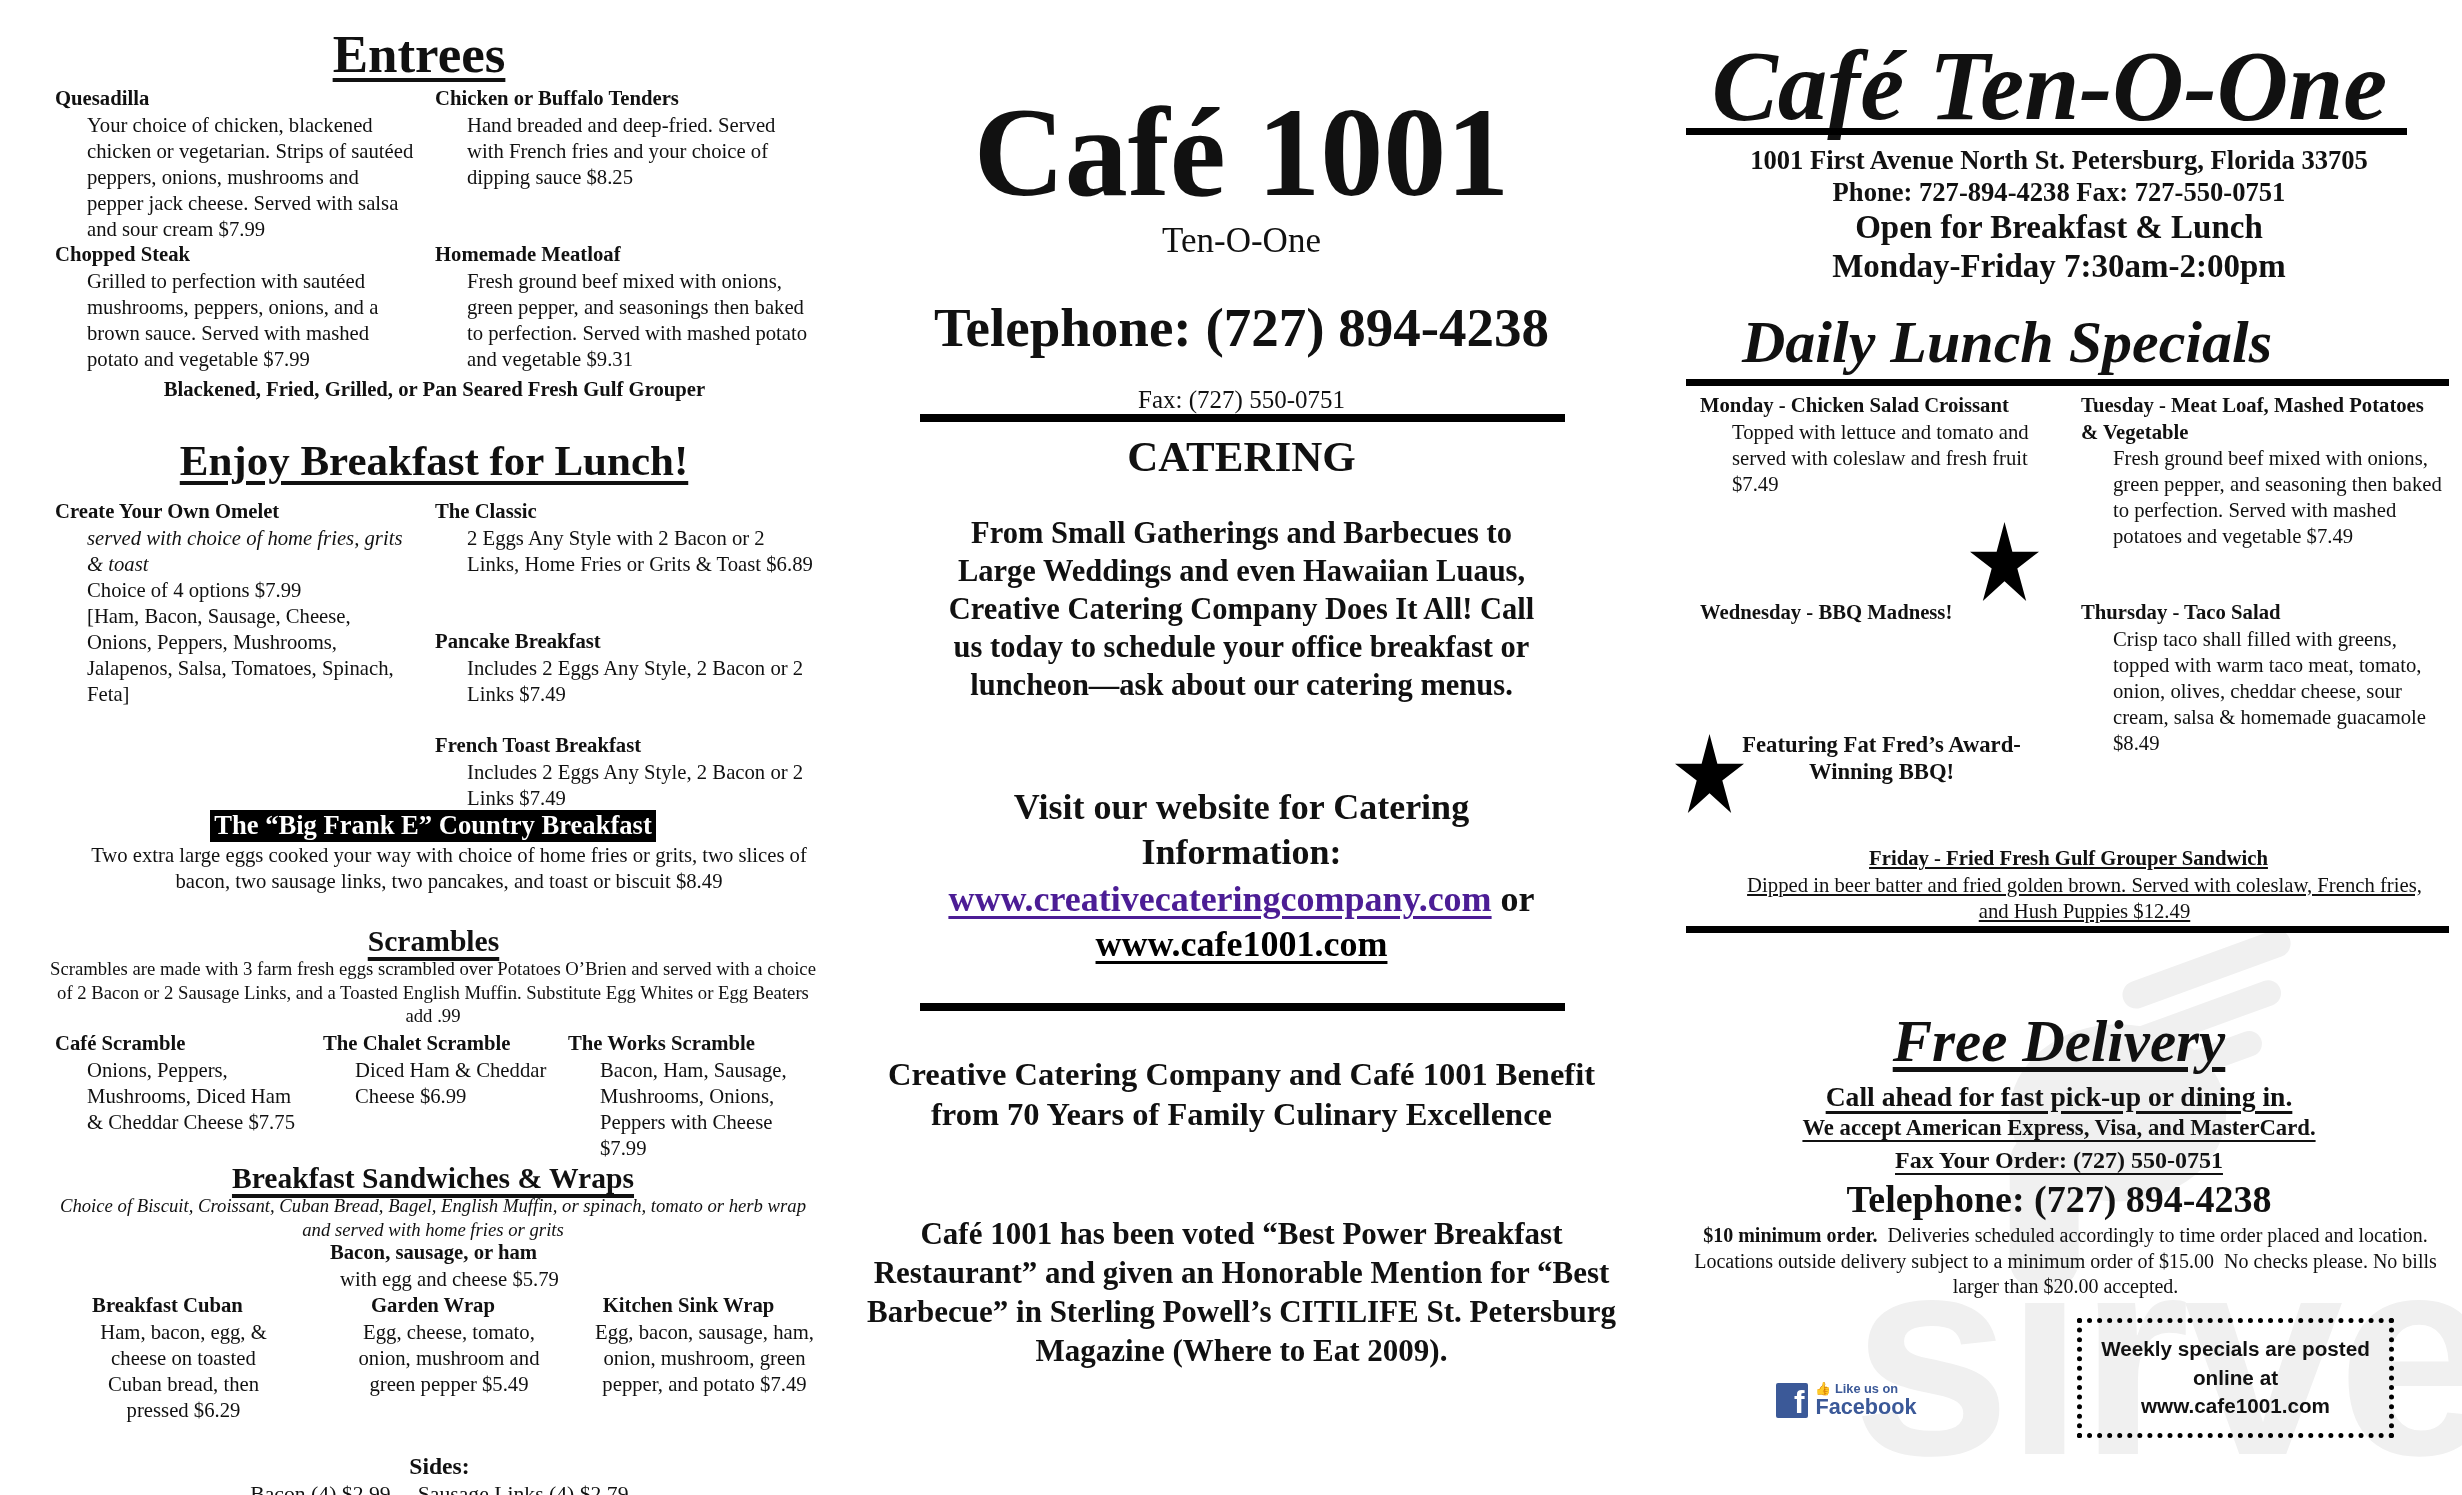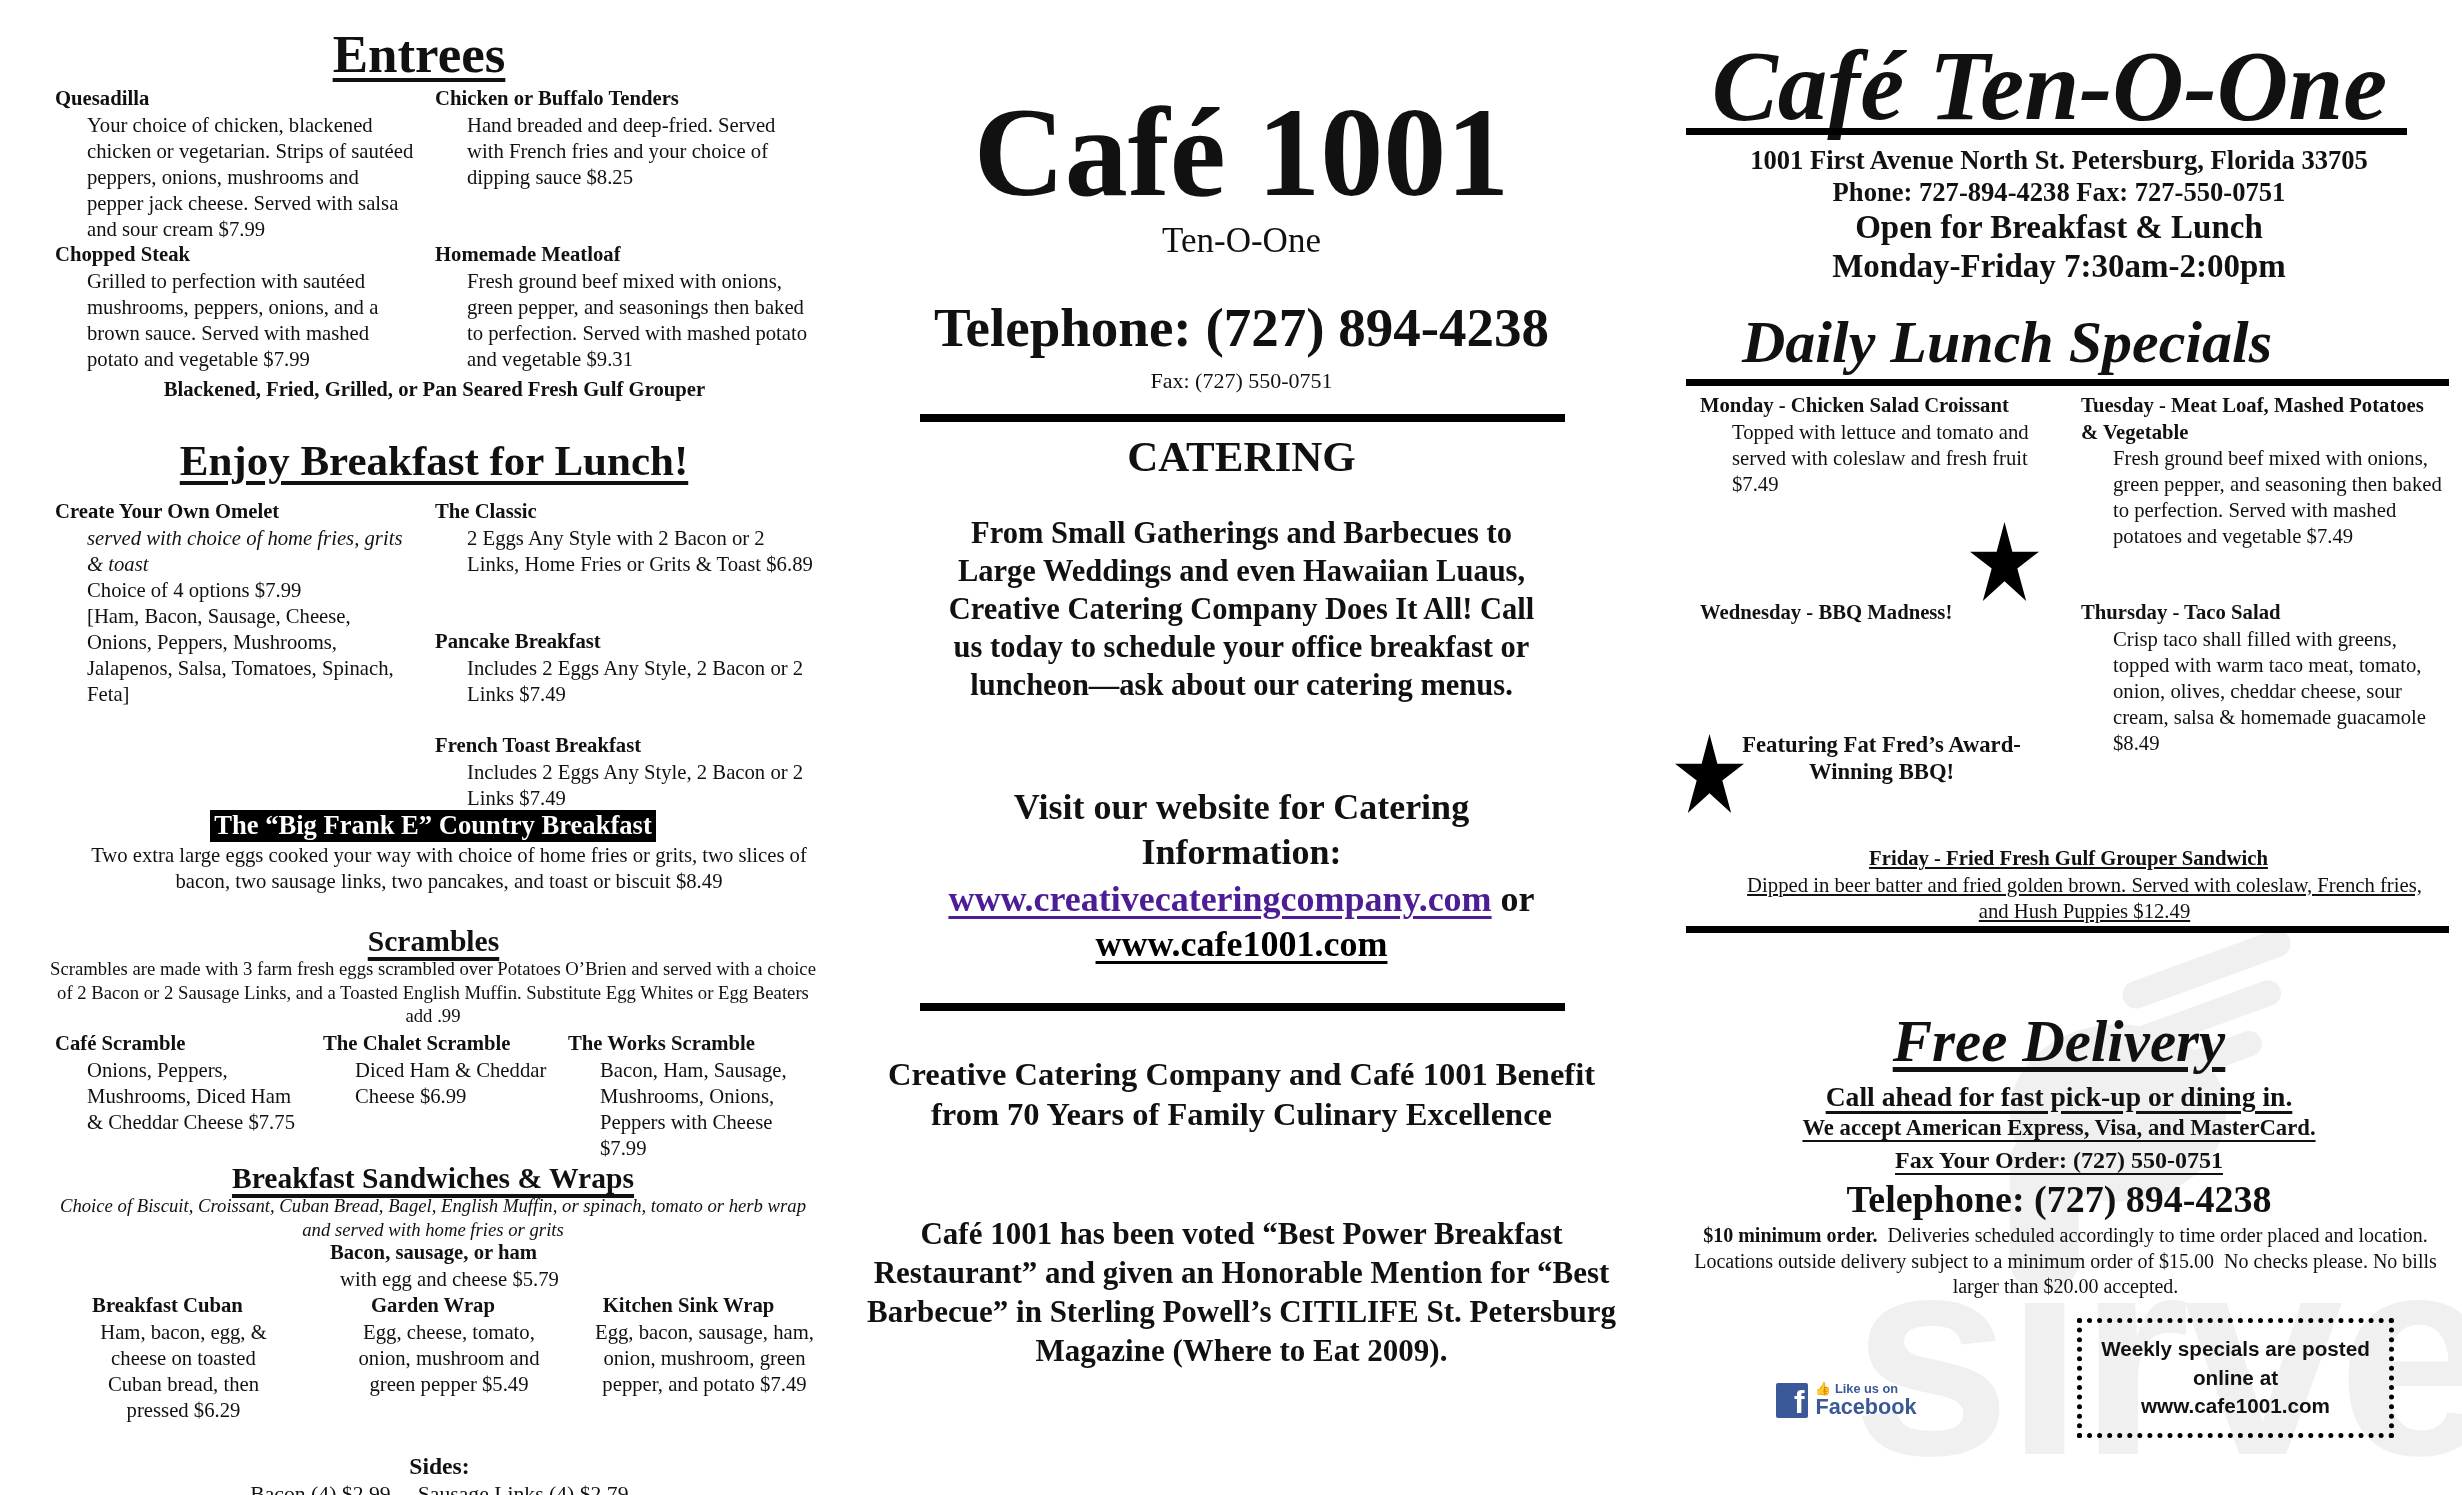--- a/index.html
+++ b/index.html
@@ -127,21 +127,21 @@
   <div class="item-desc">Egg, bacon, sausage, ham, onion, mushroom, green pepper, and potato $7.49</div>
 </div>
 <div class="abs c" style="left:99px; top:1425px; width:670px; font-size:21.7px; line-height:27.6px; white-space:pre;">
   <span class="b" style="font-size:23.6px;">Sides:</span>
   <span>Bacon (4) $2.99     Sausage Links (4) $2.79</span>
 </div>
 
 <div class="abs c b" style="left:887px; top:79px; width:709px; font-size:126px; line-height:148px;">Café 1001</div>
 <div class="abs c" style="left:887px; top:219px; width:709px; font-size:35px; line-height:43px;">Ten-O-One</div>
 <div class="abs c b" style="left:867px; top:294px; width:749px; font-size:55px; line-height:67px;">Telephone: (727) 894-4238</div>
-<div class="abs c" style="left:887px; top:361px; width:709px; font-size:22px; line-height:39px;">Fax: (727) 550-0751</div>
+<div class="abs c" style="left:887px; top:380px; width:709px; font-size:25px; line-height:39px;">Fax: (727) 550-0751</div>
 
 <div class="abs rule" style="left:920px; top:414px; width:645px;"></div>
 
 <div class="abs c b" style="left:887px; top:429px; width:709px; font-size:43px; line-height:55px;">CATERING</div>
 <div class="abs c b" style="left:936px; top:514px; width:611px; font-size:30.5px; line-height:38px;">From Small Gatherings and Barbecues to Large Weddings and even Hawaiian Luaus, Creative Catering Company Does It All!  Call us today to schedule your office breakfast or luncheon—ask about our catering menus.</div>
 
 <div class="abs c b" style="left:946px; top:785px; width:591px; font-size:36px; line-height:45px;">Visit our website for Catering Information:</div>
 <div class="abs c b" style="left:867px; top:877px; width:749px; font-size:36px; line-height:45px;">
   <a class="u" style="color:#4c1d95;">www.creativecateringcompany.com</a><span> or</span><br>
   <a class="u" style="color:#000;">www.cafe1001.com</a>

